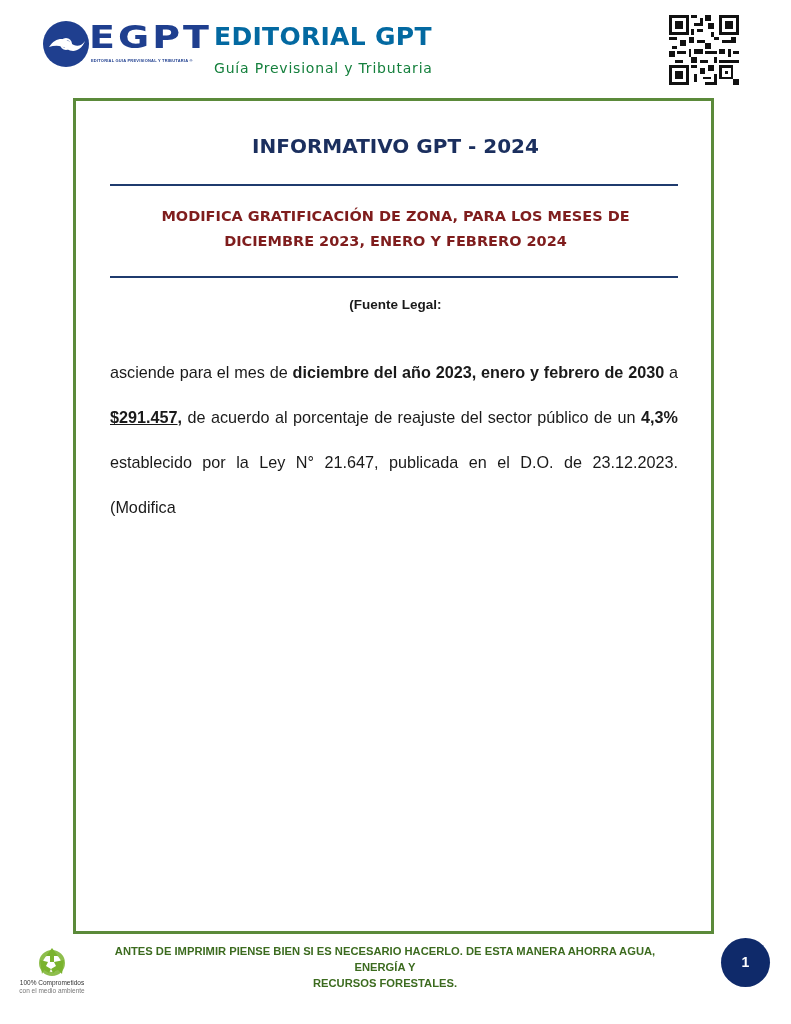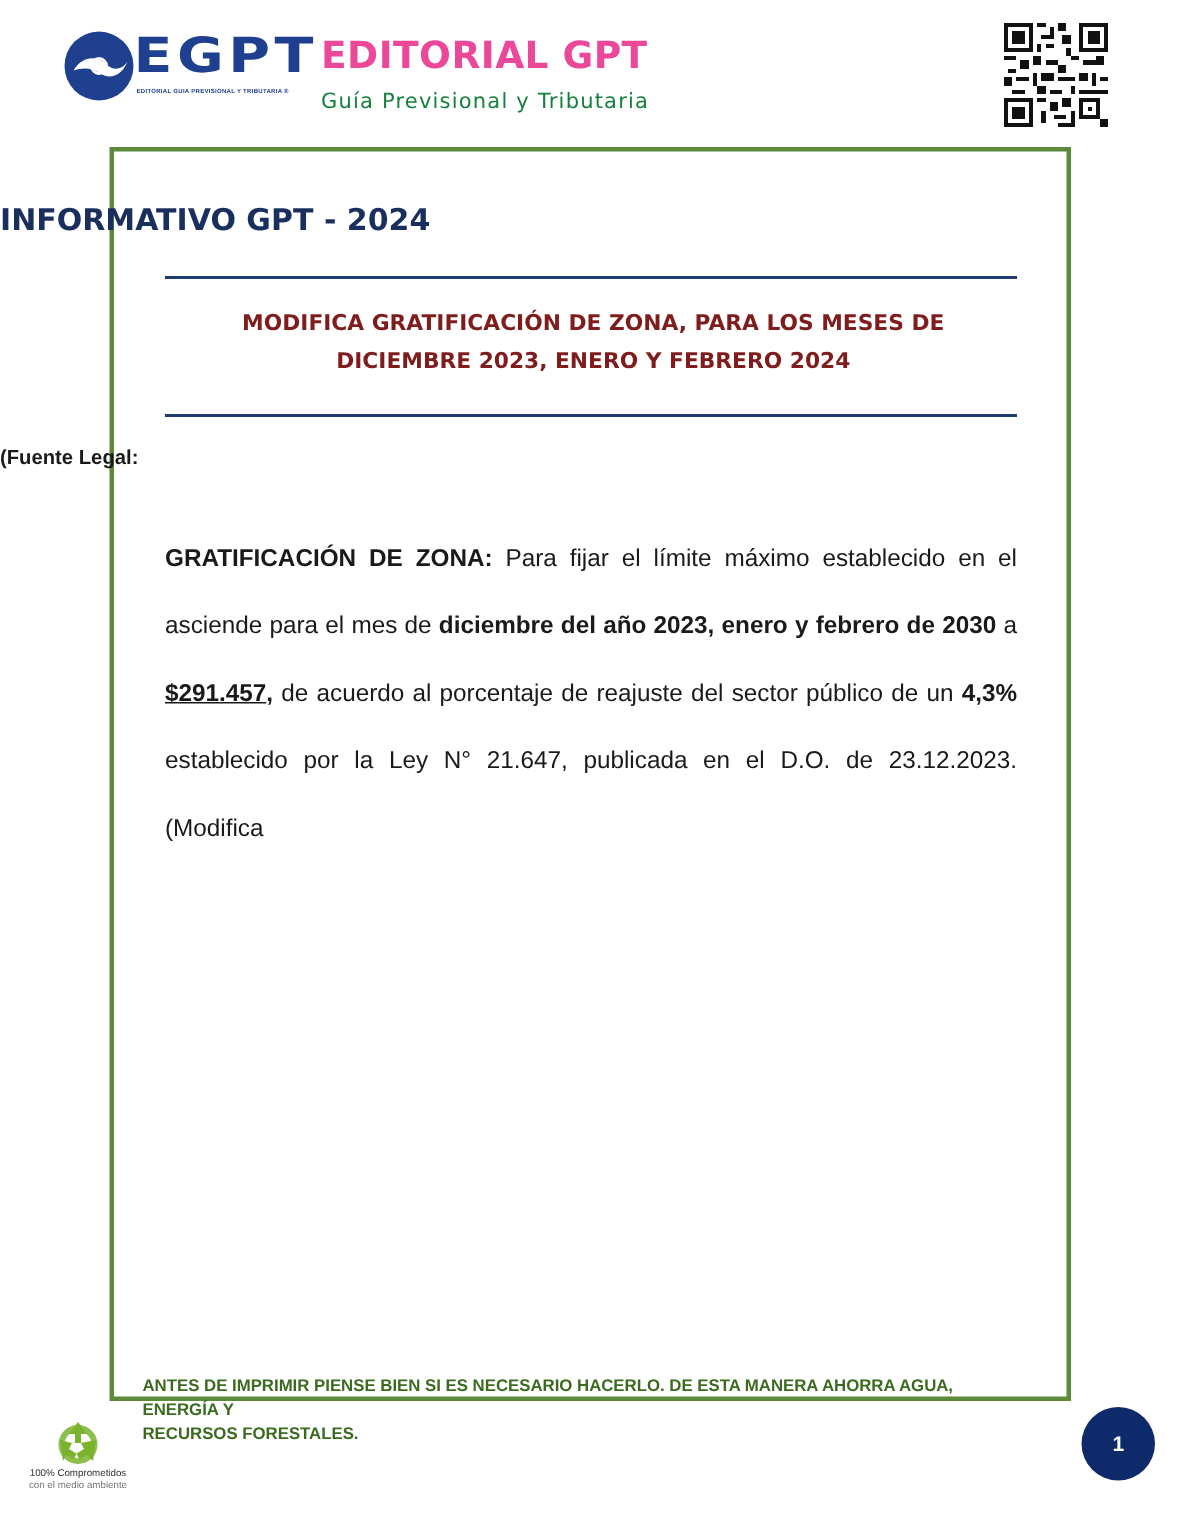--- a/index.html
+++ b/index.html
@@ -5,45 +5,45 @@
     * { box-sizing: border-box; margin: 0; padding: 0; }
     html, body { width: 791px; height: 1024px; background: #ffffff; overflow: hidden; }
     body { position: relative; font-family: "Liberation Sans", sans-serif; color: #1a1a1a; }
 
     
     .logo { position: absolute; left: 43px; top: 19px; width: 160px; height: 52px; }
     .logo-circle { position: absolute; left: 0; top: 2px; width: 46px; height: 46px; border-radius: 50%; background: #1f3f8f; }
     .logo-circle svg { position: absolute; left: 0; top: 0; }
     .logo-letters { position: absolute; left: 46px; top: 2px; font-family: "DejaVu Sans", sans-serif; font-weight: bold; font-size: 38px; letter-spacing: 3px; color: #1f3f8f; line-height: 38px; transform: scaleY(0.85); transform-origin: top left; }
     .logo-sub { position: absolute; left: 48px; top: 39px; font-size: 4px; color: #1f3f8f; letter-spacing: 0.2px; white-space: nowrap; font-weight: bold; }
-    .brand-title { position: absolute; left: 214px; top: 22px; font-family: "DejaVu Sans", sans-serif; font-weight: bold; font-size: 25px; color: #ec4899; letter-spacing: 0.3px; }
+    .brand-title { position: absolute; left: 214px; top: 22px; font-family: "DejaVu Sans", sans-serif; font-weight: bold; font-size: 25px; color: #0369a1; letter-spacing: 0.3px; }
     .brand-sub { position: absolute; left: 214px; top: 60px; font-family: "DejaVu Sans", sans-serif; font-size: 14px; color: #15803d; letter-spacing: 0.8px; }
     .qr { position: absolute; left: 668px; top: 15px; width: 72px; height: 70px; }
 
     
     .frame { position: absolute; left: 73px; top: 98px; width: 641px; height: 836px; border: 3px solid #5b8a3a; }
-    .doc-title { position: absolute; left: 0; width: 791px; top: 134px; text-align: left; font-family: "DejaVu Sans", sans-serif; font-weight: bold; font-size: 20px; color: #1b2f5e; letter-spacing: 0px; }
+    .doc-title { position: absolute; left: 0; width: 791px; top: 134px; text-align: center; font-family: "DejaVu Sans", sans-serif; font-weight: bold; font-size: 20px; color: #1b2f5e; letter-spacing: 0px; }
     .divider { position: absolute; left: 110px; width: 568px; height: 2px; background: #1f3b6e; }
     .divider.d1 { top: 184px; }
     .divider.d2 { top: 276px; }
     .doc-subtitle { position: absolute; left: 100px; width: 591px; top: 204px; text-align: center; font-family: "DejaVu Sans", sans-serif; font-weight: bold; font-size: 14.5px; line-height: 25px; color: #7f1d1d; }
-    .source { position: absolute; left: 0; width: 791px; top: 297px; text-align: left; font-weight: bold; font-size: 13.5px; color: #1a1a1a; }
+    .source { position: absolute; left: 0; width: 791px; top: 297px; text-align: center; font-weight: bold; font-size: 13.5px; color: #1a1a1a; }
 
     .body-text { position: absolute; left: 110px; width: 568px; top: 350px; font-size: 16.2px; line-height: 45px; color: #1a1a1a; }
     .line { display: block; white-space: nowrap; }
     .line.justify { text-align: justify; text-align-last: justify; white-space: normal; }
     .b { font-weight: bold; }
     .u { text-decoration: underline; }
 
     
     .eco { position: absolute; left: 12px; top: 946px; width: 80px; height: 54px; }
     .eco svg { position: absolute; left: 22px; top: 0; }
     .eco-text { position: absolute; left: 0; top: 33px; width: 80px; text-align: center; font-size: 6.5px; line-height: 8px; color: #333333; }
     .eco-text .l2 { color: #777777; }
-    .footer-note { position: absolute; left: 95px; width: 580px; top: 916px; font-weight: bold; font-size: 11.2px; line-height: 16px; color: #3c6b1f; }
+    .footer-note { position: absolute; left: 95px; width: 580px; top: 943px; text-align: center; font-weight: bold; font-size: 11.2px; line-height: 16px; color: #3c6b1f; }
     .page-num { position: absolute; left: 721px; top: 938px; width: 49px; height: 49px; border-radius: 50%; background: #0f2a6a; color: #ffffff; font-weight: bold; font-size: 14px; line-height: 49px; text-align: center; }
   </style>
 </head>
 <body>
 
 <div class="logo">
   <div class="logo-circle">
     <svg width="46" height="46" viewBox="0 0 46 46">
       <path d="M6 26 C12 16, 22 16, 28 22 C32 26, 38 26, 42 20 C38 30, 30 32, 24 28 C18 24, 12 24, 6 26 Z" fill="#ffffff"></path>
       <circle cx="23" cy="23" r="5" fill="none" stroke="#ffffff" stroke-width="2"></circle>
@@ -118,21 +118,20 @@
 <div class="doc-title">INFORMATIVO GPT - 2024</div>
 <div class="divider d1"></div>
 <div class="doc-subtitle">
   <span class="line">MODIFICA GRATIFICACIÓN DE ZONA, PARA LOS MESES DE</span>
   <span class="line">DICIEMBRE 2023, ENERO Y FEBRERO 2024</span>
 </div>
 <div class="divider d2"></div>
 <div class="source">(Fuente Legal:</div>
 
 <div class="body-text">
-  <span class="line justify"><span class="b">GRATIFICACIÓN DE ZONA:</span><span> Para fijar el límite máximo establecido en el</span></span>
   <span class="line justify"><span>asciende para el mes de </span><span class="b">diciembre del año 2023, enero y febrero de 2030</span><span> a</span></span>
   <span class="line justify"><span class="b u">$291.457</span><span class="b">,</span><span> de acuerdo al porcentaje de reajuste del sector público de un </span><span class="b">4,3%</span></span>
   <span class="line justify">establecido por la Ley N° 21.647, publicada en el D.O. de 23.12.2023. (Modifica</span>
 </div>
 
 <div class="eco">
   <svg width="36" height="32" viewBox="0 0 36 32">
     <path d="M18 2 L24 10 L20 10 L20 16 L16 16 L16 10 L12 10 Z" fill="#7ab32e"></path>
     <path d="M6 14 L14 16 L12 20 L17 23 L15 27 L10 24 L8 28 Z" fill="#7ab32e"></path>
     <path d="M30 14 L28 28 L24 24 L19 27 L17 23 L22 20 L20 16 Z" fill="#7ab32e"></path>

